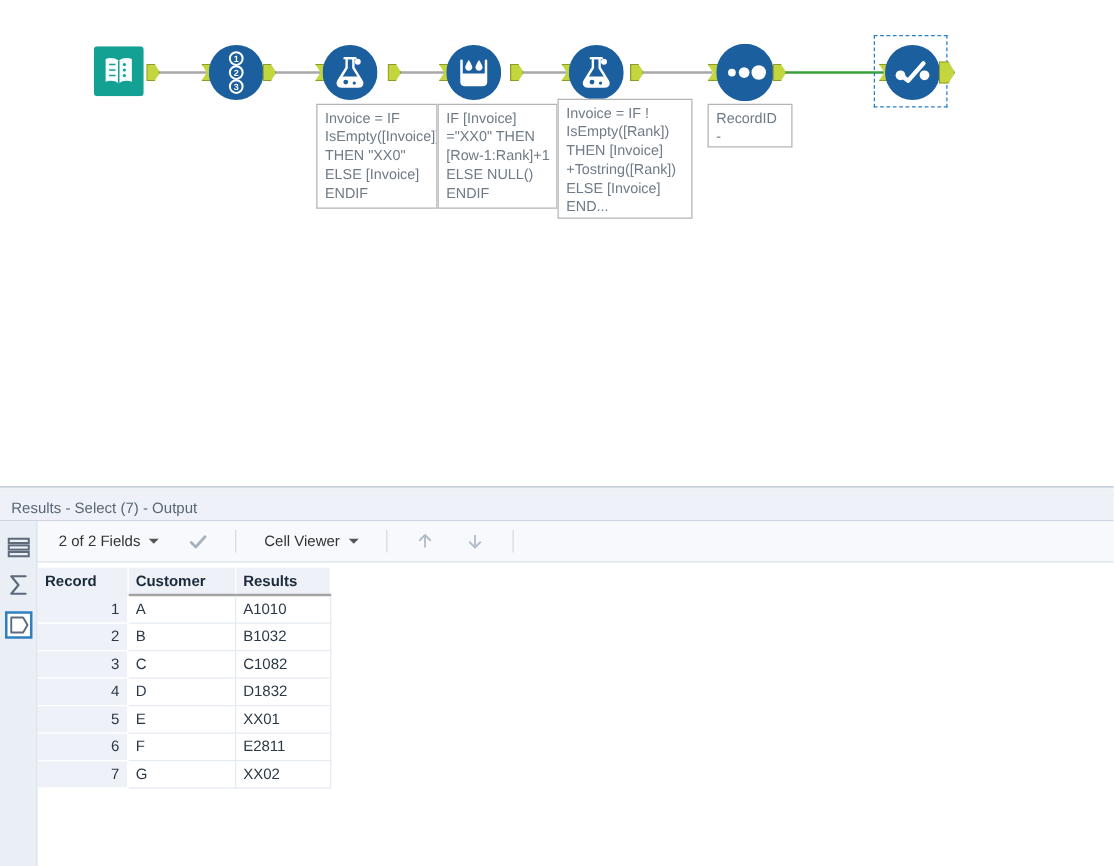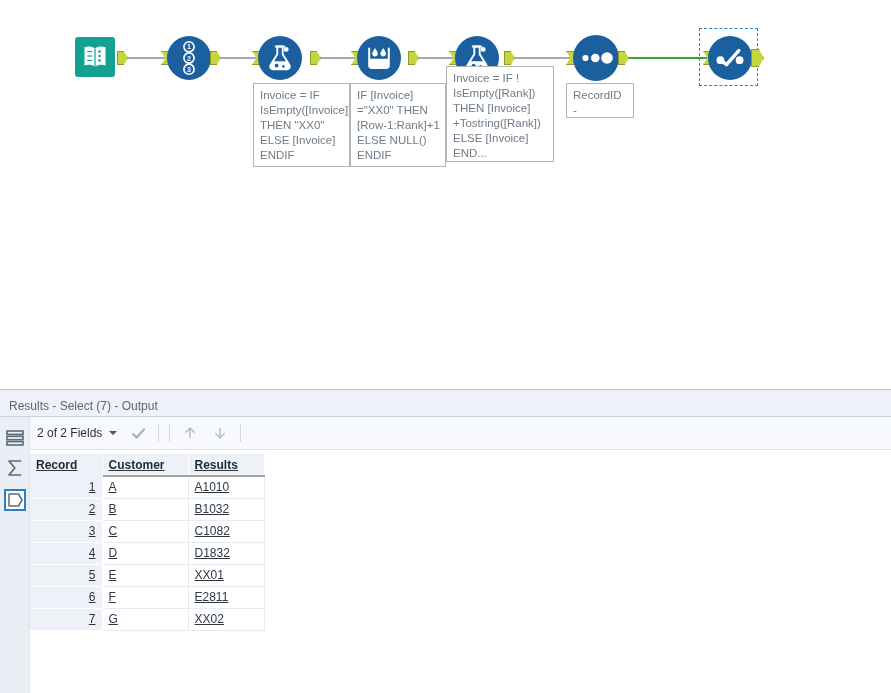--- a/index.html
+++ b/index.html
@@ -133,20 +133,21 @@
 
   #results-toolbar {
     position: absolute;
     left: 0; top: 22px;
     width: 891px;
     height: 32px;
     background: #f7f9fc;
     border-bottom: 1px solid #dde3ec;
     display: flex;
     align-items: center;
+    gap: 10px;
   }
   .tb-item {
     display: flex;
     align-items: center;
     height: 32px;
     padding: 0 7px;
     font-size: 12px;
     color: #333;
     white-space: nowrap;
   }
@@ -191,21 +192,20 @@
     left: 30px;
     top: 59px;
     width: 861px;
     height: 239px;
     overflow: hidden;
   }
   table.rg {
     border-collapse: collapse;
     font-size: 12px;
     table-layout: fixed;
-    text-decoration: underline;
   }
   table.rg th {
     background: #eef2f8;
     color: #1b2b3a;
     font-weight: bold;
     font-size: 12px;
     text-align: left;
     padding: 4px 6px 3px 6px;
     height: 20px;
     box-sizing: border-box;
@@ -348,21 +348,21 @@
       <circle cx="31.6" cy="24.2" r="3.9" fill="#ffffff"></circle>
       <polyline points="11.8,23.4 18.5,28.6 30.8,14.6" fill="none" stroke="#ffffff" stroke-width="3.4" stroke-linecap="round" stroke-linejoin="round"></polyline>
     </svg>
   </div>
   <div class="anchor out big" style="left:751px; top:49px;"></div>
 
   <div class="annotation" style="left:253px; top:83px; width:97px; height:84px;">Invoice = IF IsEmpty([Invoice]) THEN "XX0" ELSE [Invoice] ENDIF</div>
 
   <div class="annotation" style="left:350px; top:83px; width:96px; height:84px;">IF [Invoice] ="XX0" THEN [Row-1:Rank]+1 ELSE NULL() ENDIF</div>
 
-  <div class="annotation" style="left:446px; top:66px; width:108px; height:96px;">Invoice = IF ! IsEmpty([Rank]) THEN [Invoice] +Tostring([Rank]) ELSE [Invoice] END...</div>
+  <div class="annotation" style="left:446px; top:79px; width:108px; height:96px;">Invoice = IF ! IsEmpty([Rank]) THEN [Invoice] +Tostring([Rank]) ELSE [Invoice] END...</div>
 
   <div class="annotation" style="left:566px; top:83px; width:68px; height:35px;">RecordID - Ascending</div>
 </div>
 
 <div id="splitter"></div>
 
 <div id="results-panel">
 
   <div id="results-title-bar">
     <span id="results-title">Results - Select (7) - Output</span>
@@ -373,20 +373,24 @@
     <div class="tb-item">
       <span>2 of 2 Fields</span>
       <span class="caret"></span>
     </div>
     <div class="tb-item">
       <svg width="15" height="15" viewBox="0 0 15 15">
         <polyline points="2,8 5.6,11.6 13,3.4" fill="none" stroke="#a6b2c0" stroke-width="2.2" stroke-linecap="round" stroke-linejoin="round"></polyline>
       </svg>
     </div>
     <div class="tb-sep"></div>
+    <div class="tb-item">
+      <span>Cell Viewer</span>
+      <span class="caret"></span>
+    </div>
     <div class="tb-sep"></div>
     <div class="tb-item">
       <svg width="16" height="16" viewBox="0 0 16 16">
         <line x1="8" y1="13" x2="8" y2="3" stroke="#b3bcc8" stroke-width="1.5"></line>
         <polyline points="3.8,7.2 8,3 12.2,7.2" fill="none" stroke="#b3bcc8" stroke-width="1.5" stroke-linecap="round" stroke-linejoin="round"></polyline>
       </svg>
     </div>
     <div class="tb-item">
       <svg width="16" height="16" viewBox="0 0 16 16">
         <line x1="8" y1="3" x2="8" y2="13" stroke="#b3bcc8" stroke-width="1.5"></line>

